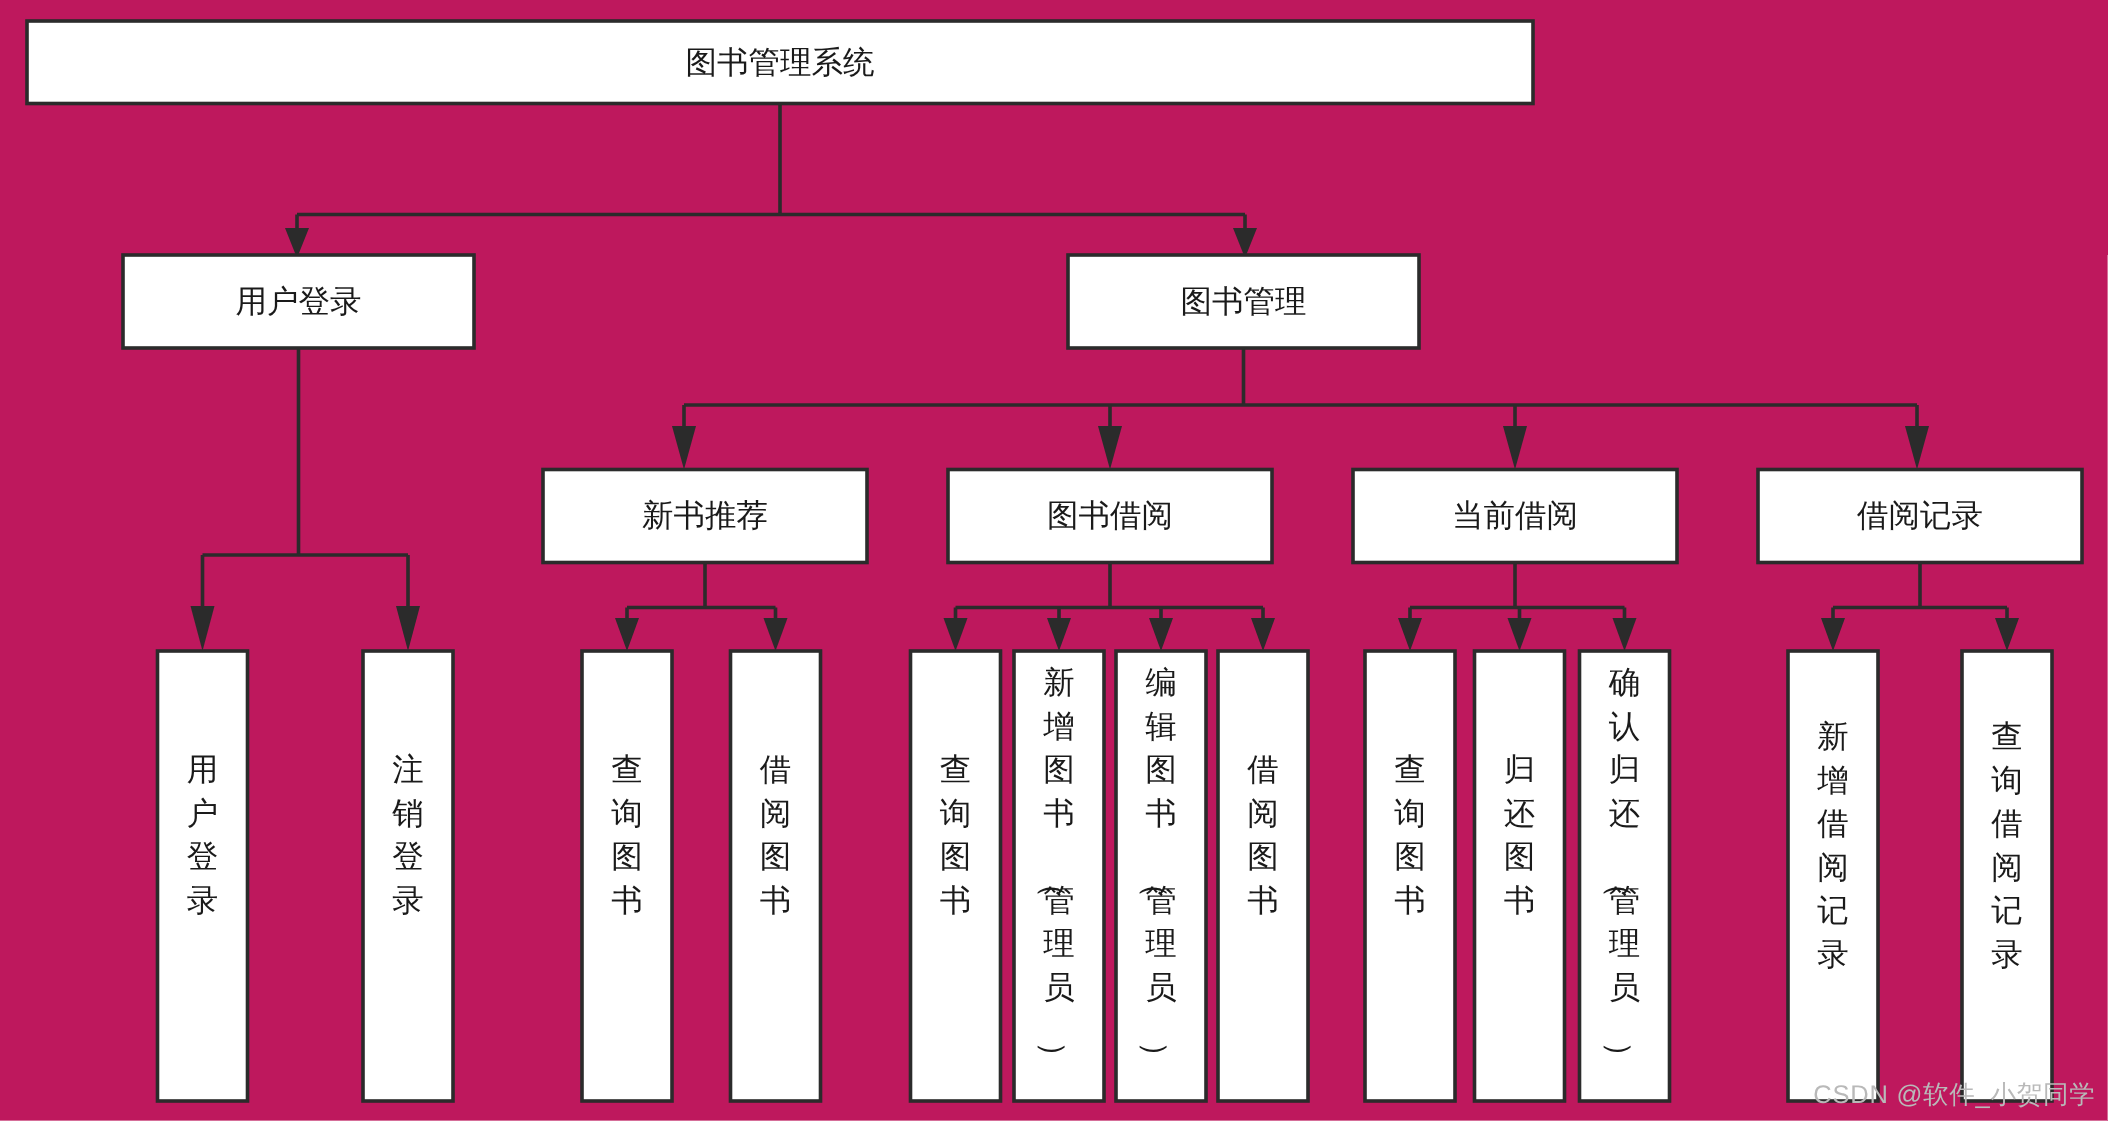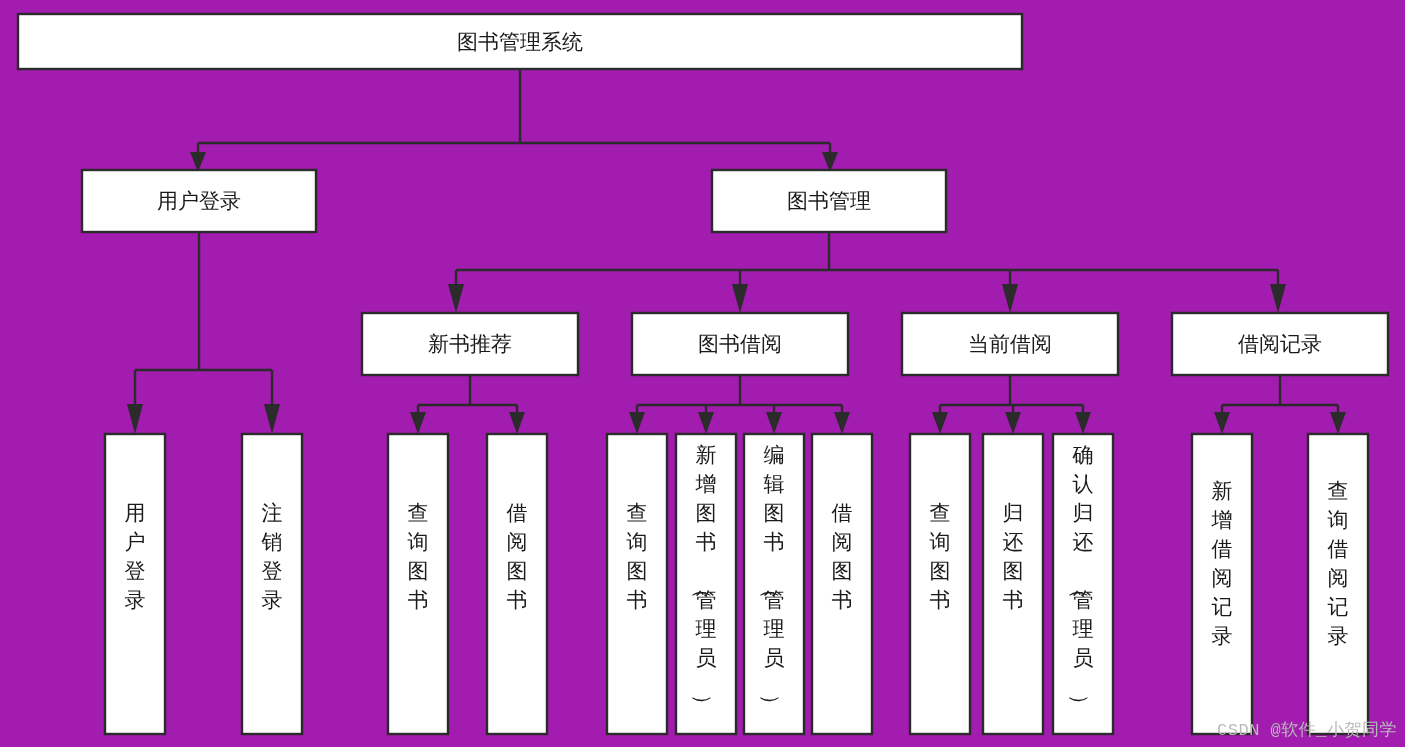--- a/index.html
+++ b/index.html
@@ -11,21 +11,21 @@
   body {
     width: 1405px;
     height: 747px;
     font-family: "DejaVu Sans", "Liberation Sans", sans-serif;
     overflow: hidden;
   }
   #diagram-root {
     position: relative;
     width: 1405px;
     height: 747px;
-    background: #a21caf;
+    background: #be185d;
   }
   svg.diagram {
     display: block;
     width: 1405px;
     height: 747px;
   }
   .node-rect {
     fill: #ffffff;
     stroke: #2b2b2b;
     stroke-width: 2.4;
@@ -51,21 +51,21 @@
     font-family: "DejaVu Sans", "Liberation Sans", sans-serif;
     font-size: 21px;
     fill: #1a1a1a;
     text-anchor: middle;
     letter-spacing: 0px;
   }
   .watermark-text {
     position: absolute;
     right: 8px;
     bottom: 6px;
-    font-family: Liberation Mono, monospace;
+    font-family: Liberation Sans, sans-serif;
     font-size: 17px;
     color: #b9b9b9;
     white-space: nowrap;
     user-select: none;
     letter-spacing: 0.5px;
   }
 </style>
 </head>
 <body>
 

